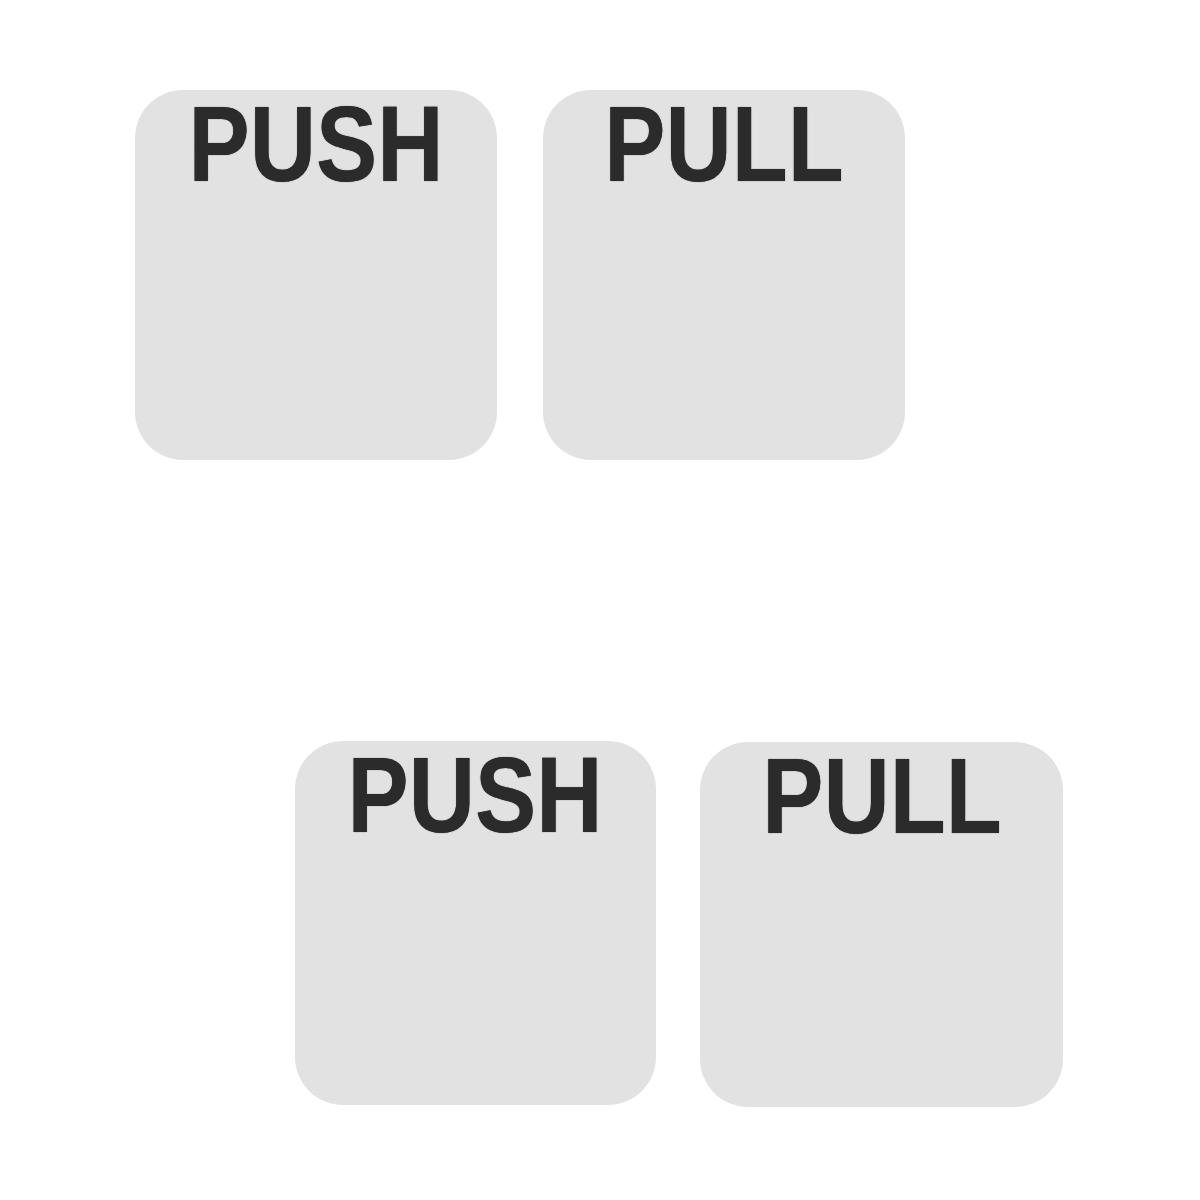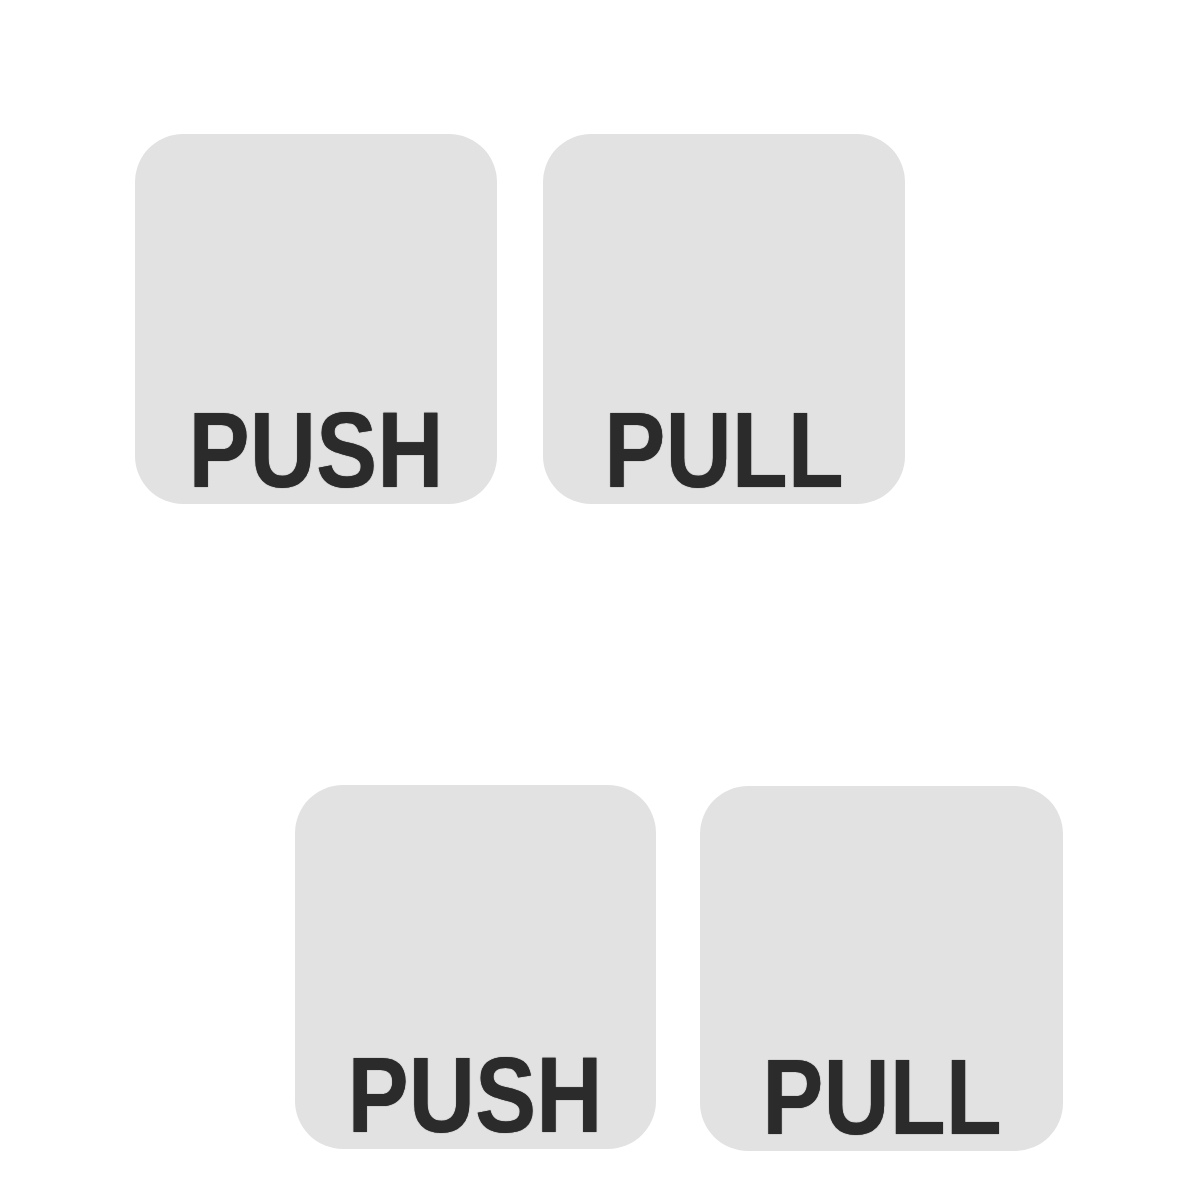--- a/index.html
+++ b/index.html
@@ -22,25 +22,24 @@
   .stage {
     position: relative;
     width: 1200px;
     height: 1200px;
   }
   .tile {
     position: absolute;
     background: var(--tile-bg);
     border-radius: 48px;
     display: flex;
-    align-items: flex-end;
+    align-items: flex-start;
     justify-content: center;
     cursor: pointer;
     border: none;
-    margin-top: 44px;
   }
   .tile-label {
     font-family: "Liberation Sans", sans-serif;
     font-weight: 700;
     font-size: 108px;
     line-height: 1;
     color: var(--label-color);
     letter-spacing: 0px;
     transform: scaleX(0.85);
     transform-origin: center;

